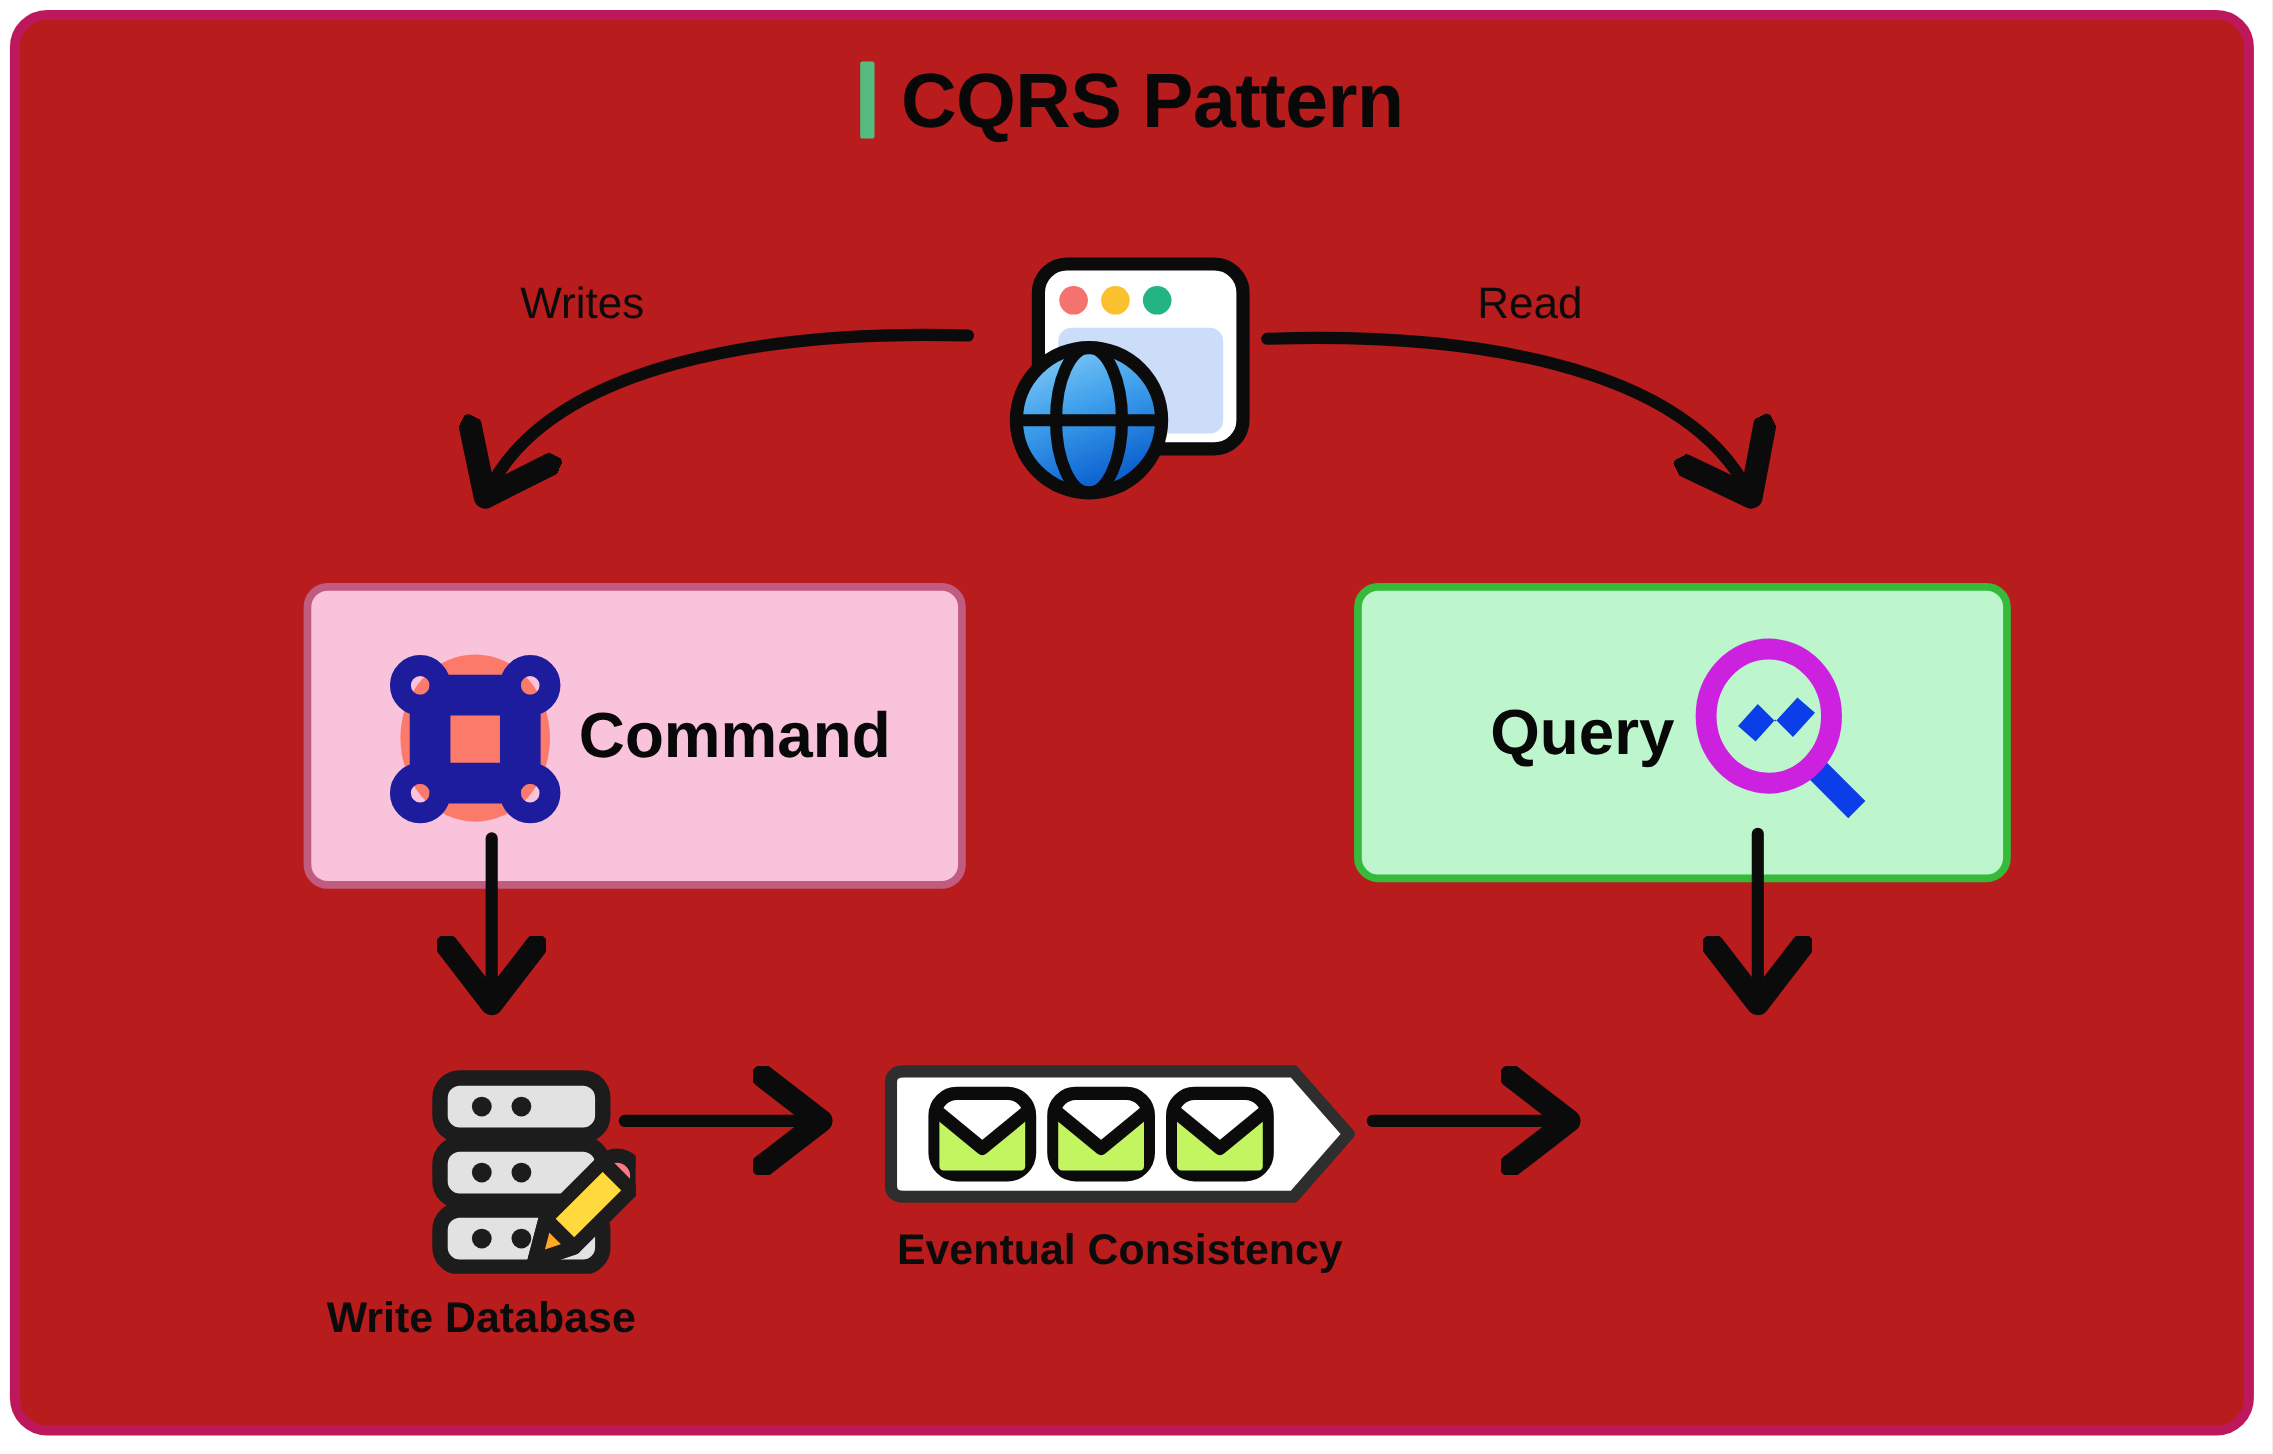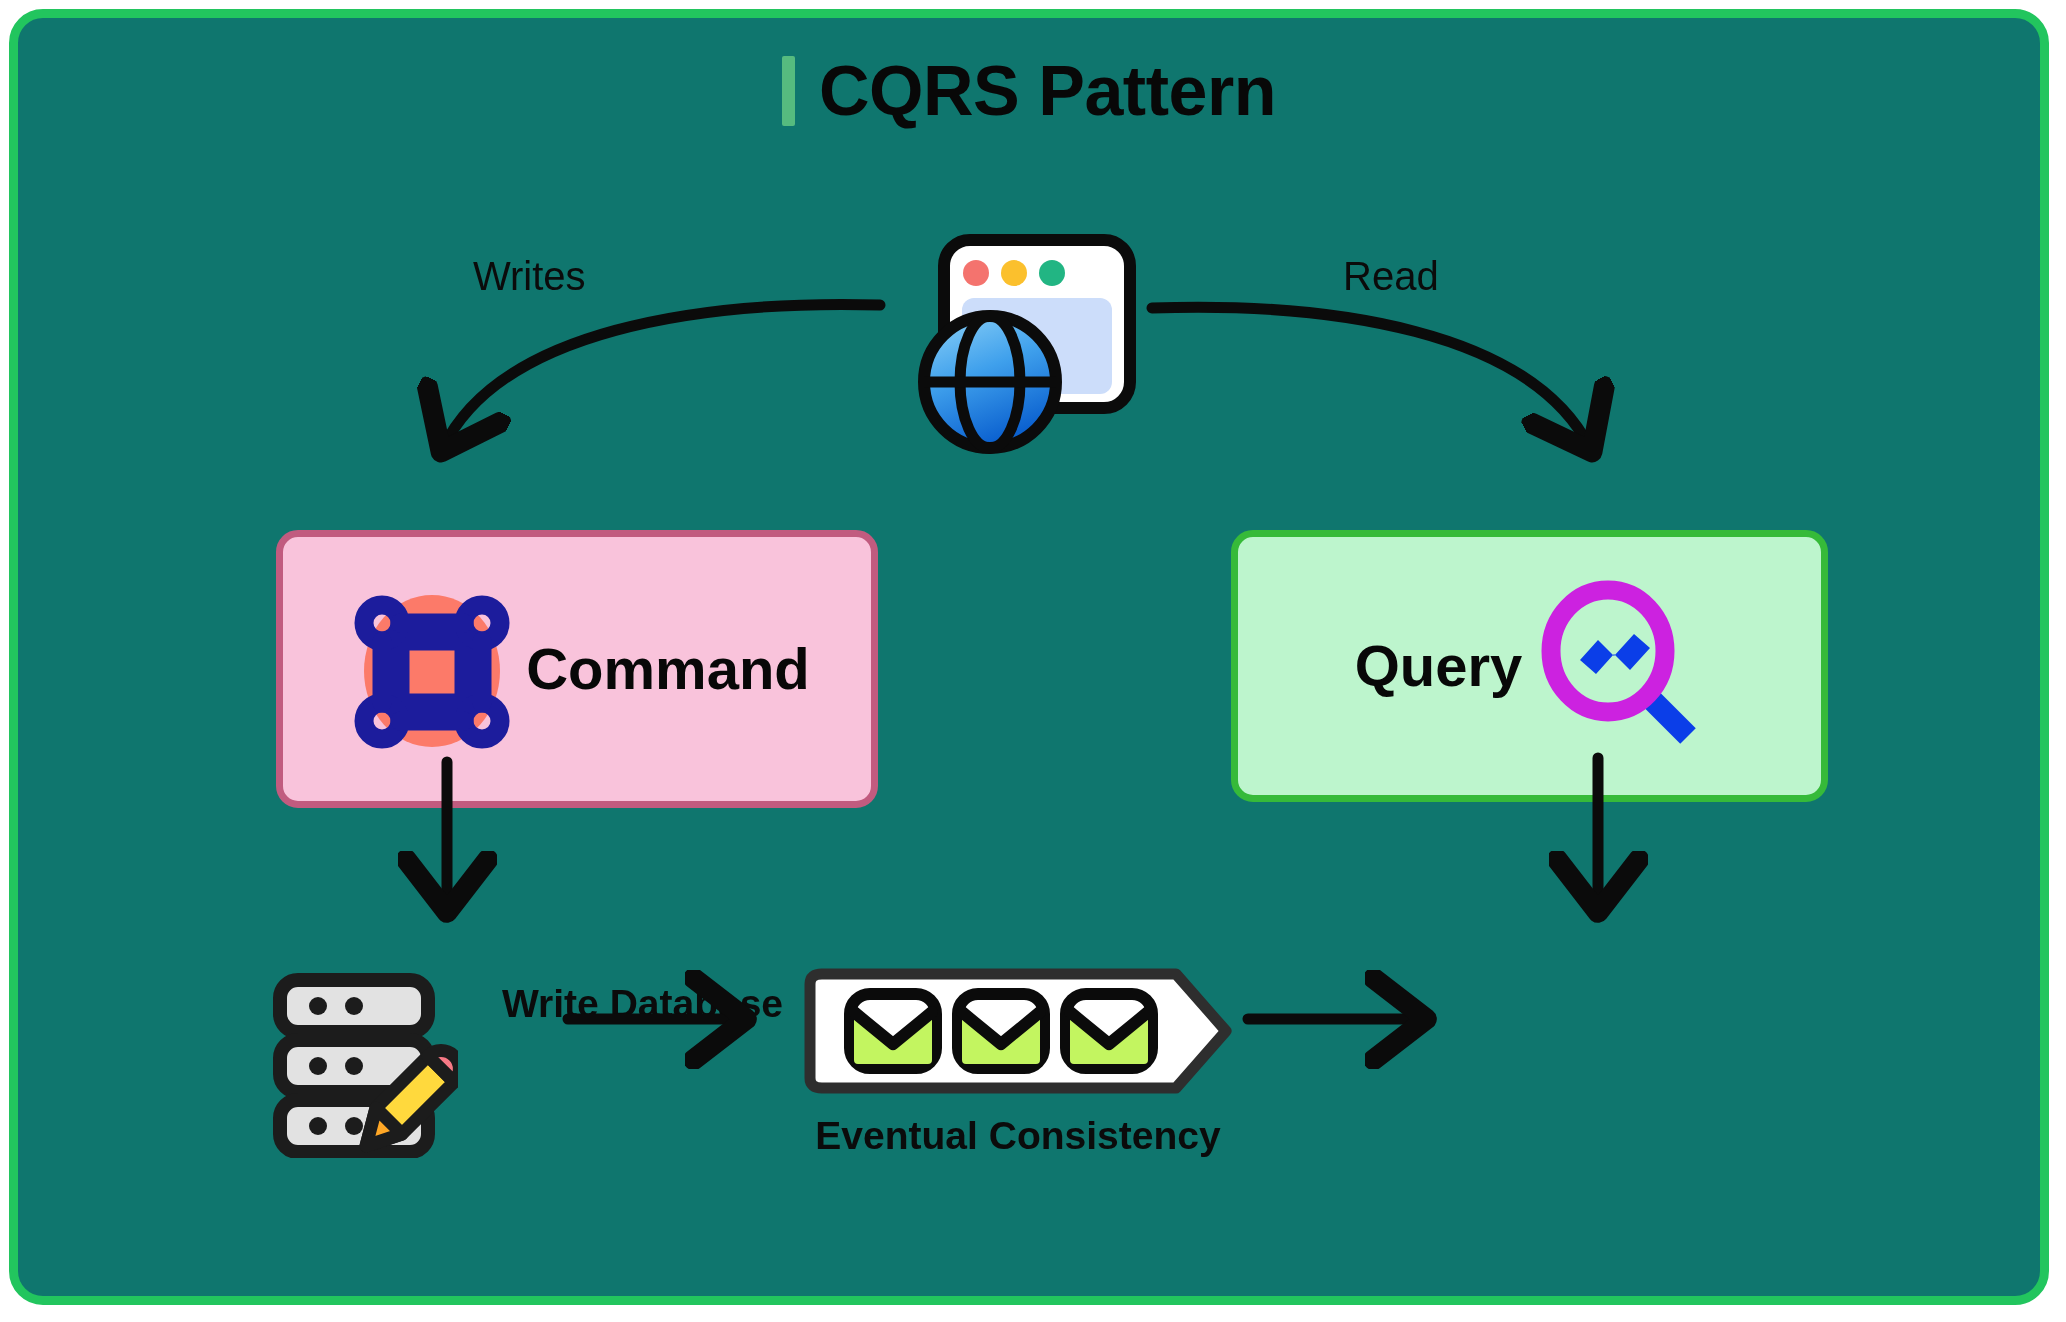--- a/index.html
+++ b/index.html
@@ -17,22 +17,22 @@
     background: #ffffff;
     overflow: hidden;
   }
   #frame {
     position: absolute;
     left: 9px;
     top: 9px;
     width: 2040px;
     height: 1296px;
     box-sizing: border-box;
-    background: #0f766e;
-    border: 9px solid #22c55e;
+    background: #b91c1c;
+    border: 9px solid #be185d;
     border-radius: 34px;
   }
 
   
   #title-wrap {
     position: absolute;
     left: 0;
     top: 38px;
     width: 100%;
     display: flex;
@@ -120,23 +120,22 @@
   .box-icon {
     width: 176px;
     height: 176px;
     flex: none;
   }
 
   
   .node {
     position: absolute;
     display: flex;
-    flex-direction: row;
-    align-items: flex-start;
-    gap: 44px;
+    flex-direction: column;
+    align-items: flex-end;
   }
   .node-caption {
     font-size: 39px;
     font-weight: 700;
     color: #0b0b0b;
     white-space: nowrap;
     line-height: 1;
   }
   #write-db { left: 240px; top: 950px; width: 320px; }
   #write-db .node-caption { margin-top: 16px; }

